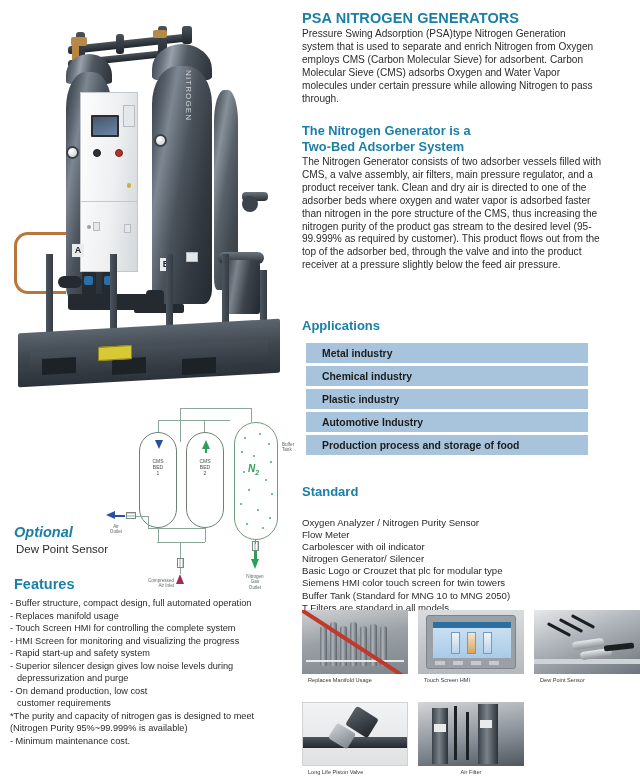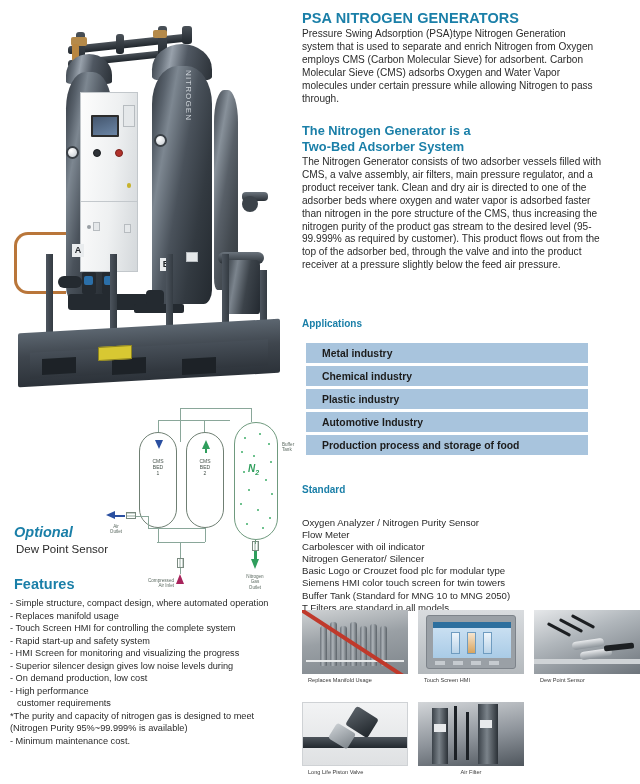--- a/index.html
+++ b/index.html
@@ -143,21 +143,21 @@
 
   
   .right-col { position:absolute; left:302px; top:0; width:338px; height:784px; }
   .r-title {
     color:#1a7fa8; font-size:14.5px; font-weight:bold; letter-spacing:.1px;
   }
   .r-sub-title {
     color:#1a7fa8; font-size:12.8px; font-weight:bold; line-height:15.5px;
   }
   .r-body { color:#2b2b2b; font-size:10.1px; line-height:12.9px; }
-  .r-head { color:#1a7fa8; font-size:10px; font-weight:bold; }
+  .r-head { color:#1a7fa8; font-size:13px; font-weight:bold; }
 
   .app-list { margin-top:5px; }
   .app-bar {
     height:20px; background:#a8c4dd; margin-bottom:3px;
     display:flex; align-items:center; padding-left:16px;
     color:#1c1c1c; font-size:10.4px; font-weight:bold;
   }
 
   .std-list { color:#2b2b2b; font-size:9.6px; line-height:12.1px; }
 
@@ -396,28 +396,28 @@
         <div>Compressed</div>
         <div>Air Inlet</div>
       </div>
     </div>
 
     <div class="sec-head-left" style="left:14px; top:524px;font-style:italic;">Optional</div>
     <div class="left-sub" style="left:16px; top:543px;">Dew Point Sensor</div>
 
     <div class="sec-head-left" style="left:14px; top:576px;">Features</div>
     <div class="feat-list">
-      <div class="li">- Simple structure, compact design, where automated operation</div>
+      <div class="li">- Buffer structure, compact design, full automated operation</div>
       <div class="li">- Replaces manifold usage</div>
       <div class="li">- Touch Screen HMI for controlling the complete system</div>
+      <div class="li">- HMI Screen for monitoring and visualizing the progress</div>
       <div class="li">- Rapid start-up and safety system</div>
-      <div class="li">- HMI Screen for monitoring and visualizing the progress</div>
       <div class="li">- Superior silencer design gives low noise levels during</div>
+      <div class="li indent">depressurization and purge</div>
       <div class="li">- On demand production, low cost</div>
-      <div class="li">- High performance</div>
       <div class="li indent">customer requirements</div>
       <div class="li">*The purity and capacity of nitrogen gas is designed to meet</div>
       <div class="li">(Nitrogen Purity 95%~99.999% is available)</div>
       <div class="li">- Minimum maintenance cost.</div>
     </div>
   </div>
 
   <div class="right-col">
 
     <div style="position:absolute; left:0; top:10px; width:300px;" class="r-title">PSA NITROGEN GENERATORS</div>
@@ -439,21 +439,21 @@
       <div class="app-bar">Automotive Industry</div>
       <div class="app-bar">Production process and storage of food</div>
     </div>
 
     <div style="position:absolute; left:0; top:484px; width:300px;" class="r-head">Standard</div>
     <div class="std-list" style="position:absolute; left:0; top:501px; width:300px;margin-top:16px;">
       <div>Oxygen Analyzer / Nitrogen Purity Sensor</div>
       <div>Flow Meter</div>
       <div>Carbolescer with oil indicator</div>
       <div>Nitrogen Generator/ Silencer</div>
-      <div>Basic Logo or Crouzet food plc for modular type</div>
+      <div>Basic Logo or Crouzet that plc for modular type</div>
       <div>Siemens HMI color touch screen for twin towers</div>
       <div>Buffer Tank (Standard for MNG 10 to MNG 2050)</div>
       <div>T Filters are standard in all models</div>
     </div>
 
     <div class="thumbs" style="top:610px;">
 
       <div class="thumb">
         <div class="thumb-img t1">
           <div class="cyl" style="left:18px;"></div>

